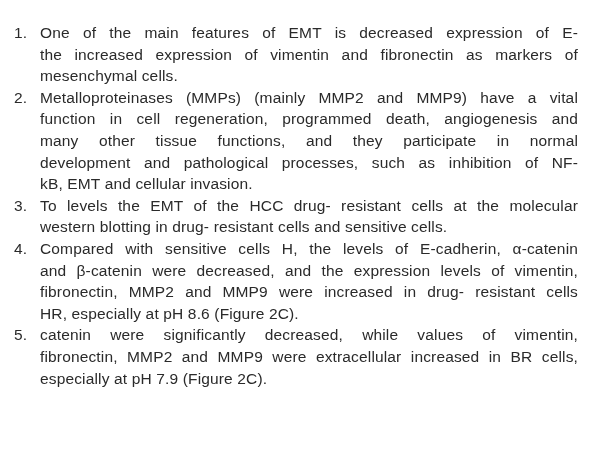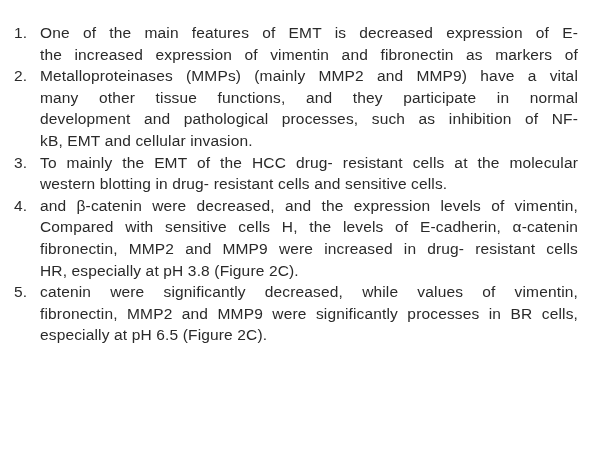--- a/index.html
+++ b/index.html
@@ -50,44 +50,46 @@
   </style>
 </head>
 <body>
 
 <div class="doc">
 
   <div class="item">
     <span class="num">1.</span>
     <span class="line">One of the main features of EMT is decreased expression of E-</span>
     <span class="line">the increased expression of vimentin and fibronectin as markers of</span>
+    <span class="line last">mesenchymal cells.</span>
   </div>
 
   <div class="item">
     <span class="num">2.</span>
     <span class="line">Metalloproteinases (MMPs) (mainly MMP2 and MMP9) have a vital</span>
+    <span class="line">function in cell regeneration, programmed death, angiogenesis and</span>
     <span class="line">many other tissue functions, and they participate in normal</span>
     <span class="line">development and pathological processes, such as inhibition of NF-</span>
     <span class="line last">kB, EMT and cellular invasion.</span>
   </div>
 
   <div class="item">
     <span class="num">3.</span>
-    <span class="line">To mainly the EMT of the HCC drug- resistant cells at the molecular</span>
+    <span class="line">To levels the EMT of the HCC drug- resistant cells at the molecular</span>
     <span class="line last">western blotting in drug- resistant cells and sensitive cells.</span>
   </div>
 
   <div class="item">
     <span class="num">4.</span>
+    <span class="line">Compared with sensitive cells H, the levels of E-cadherin, α-catenin</span>
     <span class="line">and β-catenin were decreased, and the expression levels of vimentin,</span>
-    <span class="line">Compared with sensitive cells H, the levels of E-cadherin, α-catenin</span>
     <span class="line">fibronectin, MMP2 and MMP9 were increased in drug- resistant cells</span>
-    <span class="line last">HR, especially at pH 3.8 (Figure 2C).</span>
+    <span class="line last">HR, especially at pH 8.6 (Figure 2C).</span>
   </div>
 
   <div class="item">
     <span class="num">5.</span>
     <span class="line">catenin were significantly decreased, while values of vimentin,</span>
-    <span class="line">fibronectin, MMP2 and MMP9 were significantly processes in BR cells,</span>
-    <span class="line last">especially at pH 6.5 (Figure 2C).</span>
+    <span class="line">fibronectin, MMP2 and MMP9 were extracellular increased in BR cells,</span>
+    <span class="line last">especially at pH 7.9 (Figure 2C).</span>
   </div>
 
 </div>
 
 </body></html>

